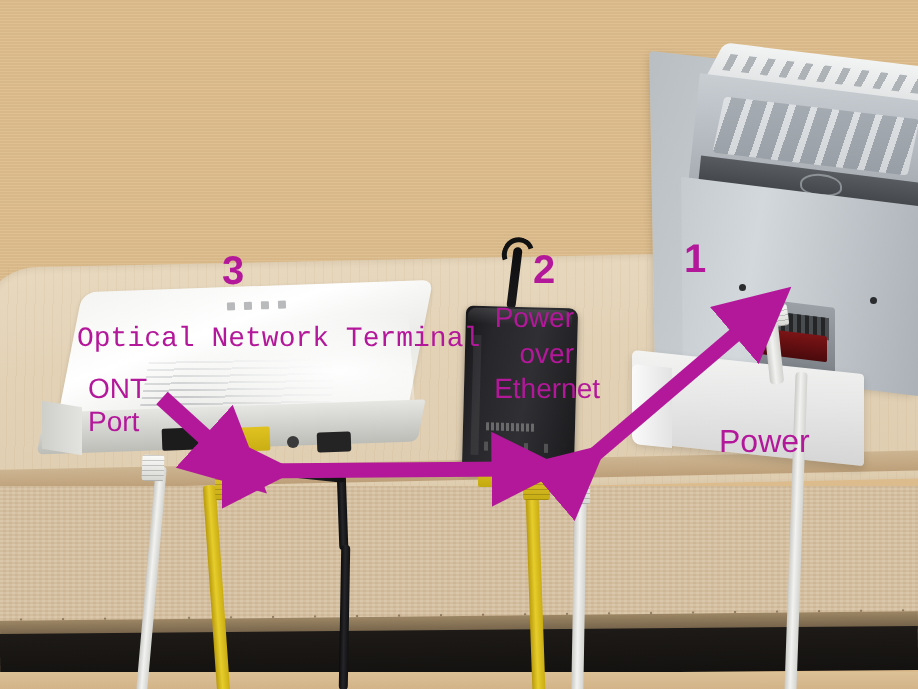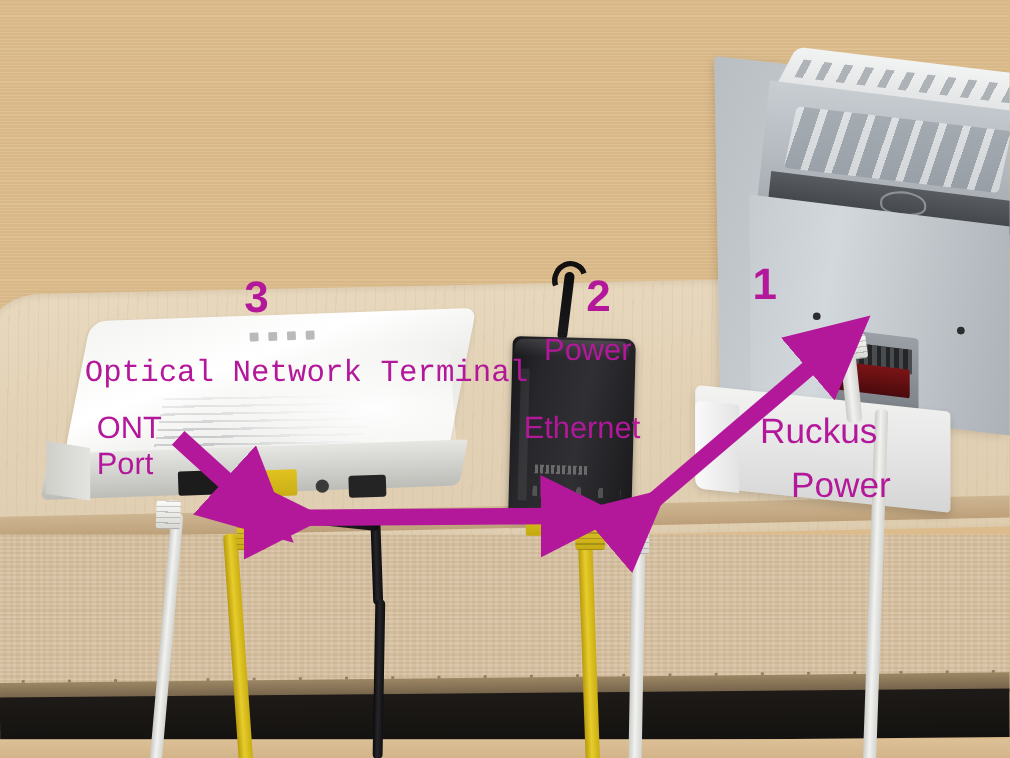--- a/index.html
+++ b/index.html
@@ -402,19 +402,19 @@
     <line x1="572" y1="474" x2="756" y2="317" stroke="#b4189a" stroke-width="15" marker-end="url(#ah)" marker-start="url(#ah)"></line>
   </svg>
 
   <div class="anno num" style="left:222px;top:250px;">3</div>
   <div class="anno lbl" style="left:77px;top:325px;font-family:Liberation Mono, monospace;">Optical Network Terminal</div>
   <div class="anno lbl" style="left:88px;top:374px;">ONT</div>
   <div class="anno lbl" style="left:88px;top:407px;">Port</div>
 
   <div class="anno num" style="left:533px;top:249px;">2</div>
   <div class="anno lbl lbl-center" style="left:478px;top:303px;width:96px;">Power</div>
-  <div class="anno lbl lbl-center" style="left:470px;top:374px;width:112px;">Ethernet</div>
+  <div class="anno lbl lbl-center" style="left:478px;top:339px;width:96px;">over</div>
+  <div class="anno lbl lbl-center" style="left:488px;top:374px;width:112px;">Ethernet</div>
 
   <div class="anno num" style="left:684px;top:238px;">1</div>
-  <div class="anno lbl" style="left:691px;top:375px;font-size:32px;">Ruckus</div>
   <div class="anno lbl" style="left:719px;top:424px;font-size:32px;">Power</div>
 
 </div>
 
 </body></html>

